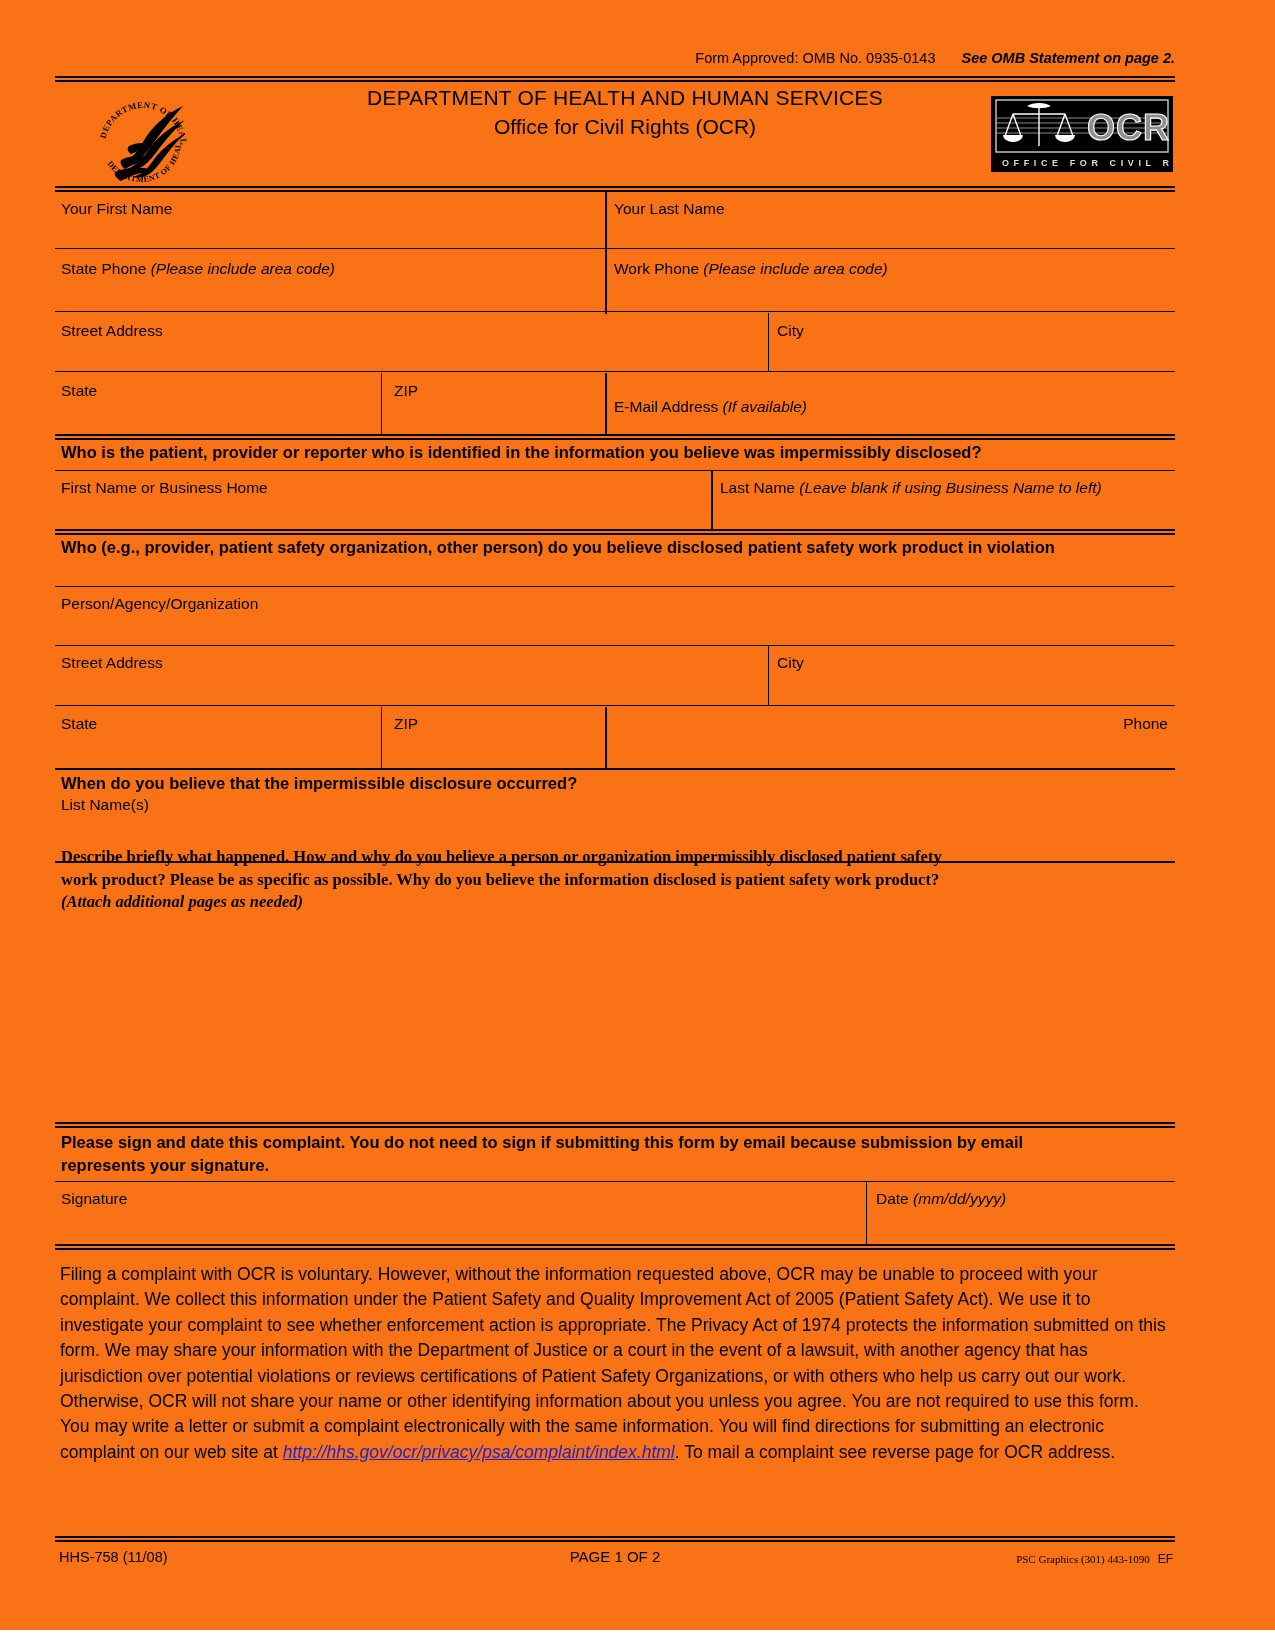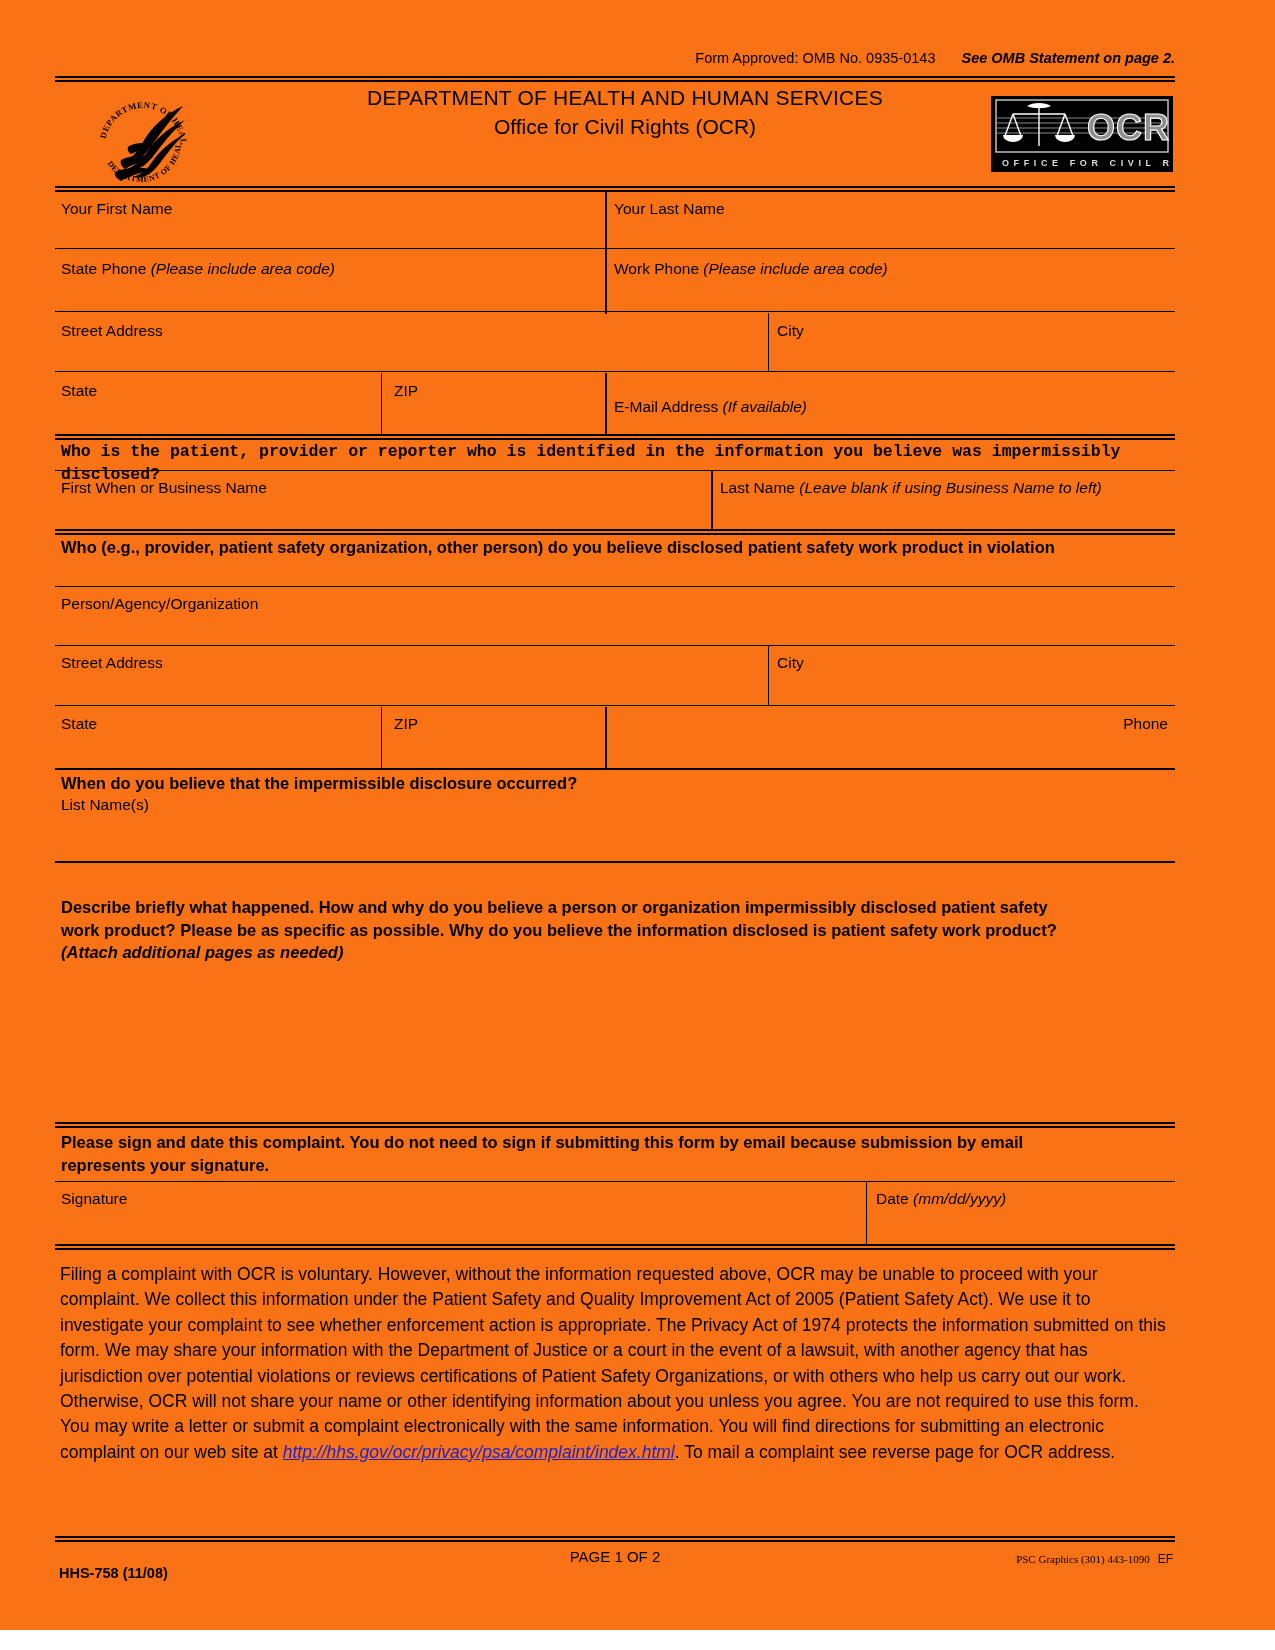--- a/index.html
+++ b/index.html
@@ -164,23 +164,23 @@
   .footer {
     position: absolute;
     left: 55px;
     top: 1548px;
     width: 1120px;
     height: 26px;
   }
   .foot-left {
     position: absolute;
     left: 4px;
-    top: 17px;
+    top: 1px;
     font-size: 14.5px;
-    font-weight: bold;
+    font-weight: normal;
   }
   .foot-center {
     position: absolute;
     left: 0;
     top: 0;
     width: 1120px;
     text-align: center;
     font-size: 15px;
   }
   .foot-right {
@@ -293,24 +293,24 @@
   <div class="fcell flabel" style="left:55px; top:376px; width:320px;">State</div>
   <div class="fcell flabel" style="left:388px; top:376px; width:210px;">ZIP</div>
   <div class="fcell flabel" style="left:608px; top:376px; width:560px;margin-top:16px;">
     <span>E-Mail Address </span><i>(If available)</i>
   </div>
   <div class="vline" style="left:381px; top:373px; height:61px;"></div>
   <div class="vline-thick" style="left:605px; top:373px; height:61px;"></div>
 
   <div class="rule-double" style="top:434px;"></div>
 
-  <div class="qtext" style="left:55px; top:441px; width:1120px;font-family:Liberation Mono, monospace;">Who is the patient, provider or reporter who is identified in the information you believe was impermissibly disclosed?</div>
+  <div class="qtext" style="left:55px; top:441px; width:1120px;">Who is the patient, provider or reporter who is identified in the information you believe was impermissibly disclosed?</div>
   <div class="rule-thin" style="top:470px;"></div>
 
-  <div class="fcell flabel" style="left:55px; top:473px; width:650px;">First When or Business Name</div>
+  <div class="fcell flabel" style="left:55px; top:473px; width:650px;">First Name or Business Home</div>
   <div class="fcell flabel" style="left:714px; top:473px; width:460px;">
     <span>Last Name </span><i>(Leave blank if using Business Name to left)</i>
   </div>
   <div class="vline-thick" style="left:711px; top:471px; height:58px;"></div>
 
   <div class="rule-double" style="top:529px;"></div>
 
   <div class="qtext" style="left:55px; top:536px; width:1120px;">
     <div>Who (e.g., provider, patient safety organization, other person) do you believe disclosed patient safety work product in violation</div>
   </div>
@@ -330,21 +330,21 @@
   <div class="vline" style="left:381px; top:707px; height:61px;"></div>
   <div class="vline-thick" style="left:605px; top:707px; height:61px;"></div>
 
   <div class="rule-thin" style="top:768px; border-top-width:2.5px;"></div>
 
   <div class="qtext" style="left:55px; top:772px; width:1120px;">When do you believe that the impermissible disclosure occurred?</div>
   <div class="plain" style="left:55px; top:795px; width:1120px;">List Name(s)</div>
 
   <div class="rule-thin" style="top:861px; border-top-width:2.5px;"></div>
 
-  <div class="qtext" style="left:55px; top:896px; width:1120px;">
+  <div class="qtext" style="left:55px; top:846px; width:1120px;font-family:Liberation Serif, serif;">
     <div>Describe briefly what happened. How and why do you believe a person or organization impermissibly disclosed patient safety</div>
     <div>work product? Please be as specific as possible.  Why do you believe the information disclosed is patient safety work product?</div>
     <div style="font-style:italic;">(Attach additional pages as needed)</div>
   </div>
 
   <div style="position:absolute; left:55px; top:940px; width:1120px; height:182px;"></div>
 
   <div class="rule-double" style="top:1122px;"></div>
 
   <div class="qtext" style="left:55px; top:1131px; width:1120px;">

